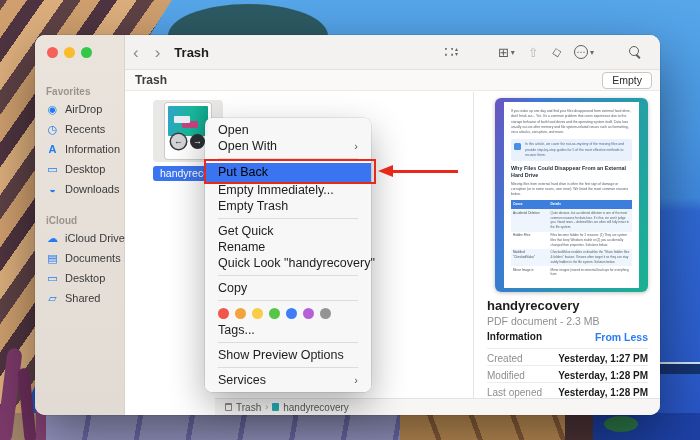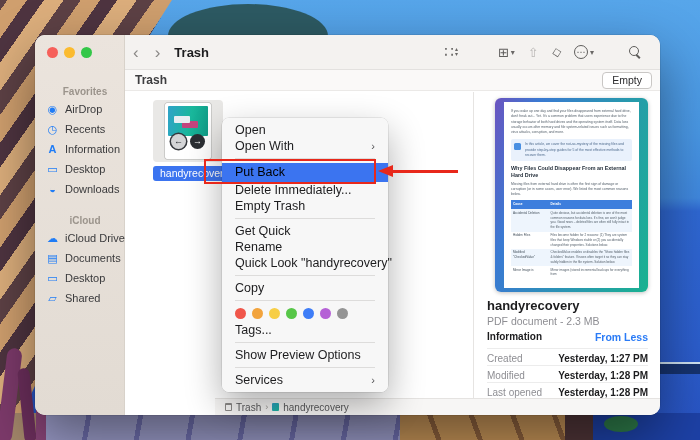--- a/index.html
+++ b/index.html
@@ -35,21 +35,21 @@
     border-radius:10px; overflow:hidden; background:#fff; z-index:10;
     box-shadow:0 22px 55px rgba(0,0,0,.45), 0 0 0 .5px rgba(0,0,0,.15);
   }
   
   .sidebar { position:absolute; left:0; top:0; width:90px; height:100%;
     background:linear-gradient(180deg,#ebe4dd,#e2dbd3); border-right:1px solid #d8d2ca;
     font-size:11px; color:#3a3a3c; }
   .tl { position:absolute; top:12px; width:11px; height:11px; border-radius:50%; }
   .tl-red{left:12px;} .tl-yellow{left:29px;} .tl-green{left:46px;}
   .side-scroll { position:absolute; top:47px; left:0; right:0; }
-  .side-label { padding:4px 0 2px 11px; font-size:10px; font-weight:bold; color:#9b948c;text-align:center; }
+  .side-label { padding:4px 0 2px 11px; font-size:10px; font-weight:bold; color:#9b948c; }
   .side-item { display:flex; align-items:center; gap:6px; height:20px; padding-left:11px; white-space:nowrap; }
   .side-icon { width:13px; text-align:center; color:#1f7cf6; font-size:11px; flex:0 0 13px; }
   
   .main { position:absolute; left:90px; top:0; right:0; height:100%; }
   .toolbar { height:35px; background:#f4f2f0; border-bottom:1px solid #e3e1df;
     display:flex; align-items:center; color:#5f5e5c; }
   .nav-chev { font-size:17px; color:#8a8886; padding:0 8px; line-height:1; }
   .tb-title { font-size:13px; font-weight:bold; color:#1d1d1f; margin-left:6px; }
   .tb-icons { margin-left:auto; display:flex; align-items:center; gap:13px; padding-right:18px; font-size:13px; }
   .tb-group { display:flex; align-items:center; gap:2px; }
@@ -111,21 +111,21 @@
   .meta-val { margin-left:auto; font-size:10px; font-weight:bold; color:#1c1c1e; }
   .m0{top:256px;} .m1{top:273px;} .m2{top:290px;}
   
   .pathbar { position:absolute; left:90px; right:0; bottom:0; height:17px; background:#f7f6f5;
     border-top:1px solid #e5e3e1; display:flex; align-items:center; gap:4px; padding:0 10px;
     font-size:10px; color:#5a5a5c; }
   .mini-trash { width:7px; height:8px; border:1px solid #8b8987; border-top:2px solid #8b8987; border-radius:1px; }
   .mini-doc { width:7px; height:8px; border-radius:1px; background:linear-gradient(135deg,#2fa3c9,#19b79b); }
   .path-sep { color:#9a9896; font-size:9px; }
   
-  .menu { position:absolute; left:222px; top:118px; width:166px; z-index:50;
+  .menu { position:absolute; left:205px; top:118px; width:166px; z-index:50;
     background:rgba(247,247,247,.97); border-radius:7px; padding:4px 0;
     box-shadow:0 0 0 .5px rgba(0,0,0,.14), 0 14px 36px rgba(0,0,0,.32);
     font-size:12.5px; color:#1d1d1f; }
   .mi { height:16px; line-height:16px; padding:0 13px; display:flex; align-items:center; white-space:nowrap; }
   .mi .sub { margin-left:auto; color:#545456; font-size:11px; }
   .mi-hl { background:#3b74f0; color:#000000; height:19px; line-height:19px; }
   .msep { height:1px; background:#dddcdb; margin:4px 13px; }
   .dots { display:flex; align-items:center; gap:6px; padding:3px 13px; height:17px; }
   .dot { width:11px; height:11px; border-radius:50%; }
   
@@ -323,21 +323,21 @@
     </div>
   <div class="mi">
     <span>Open With</span>
       <span class="sub">›</span>
   </div>
   <div class="msep"></div>
   <div class="mi mi-hl" style="background: rgb(59, 116, 240);">
       <span>Put Back</span>
     </div>
   <div class="mi">
-      <span>Delete Immediately...</span>
+      <span>Empty Immediately...</span>
     </div>
   <div class="mi">
       <span>Empty Trash</span>
     </div>
   <div class="msep"></div>
   <div class="mi">
       <span>Get Quick</span>
     </div>
   <div class="mi">
       <span>Rename</span>

